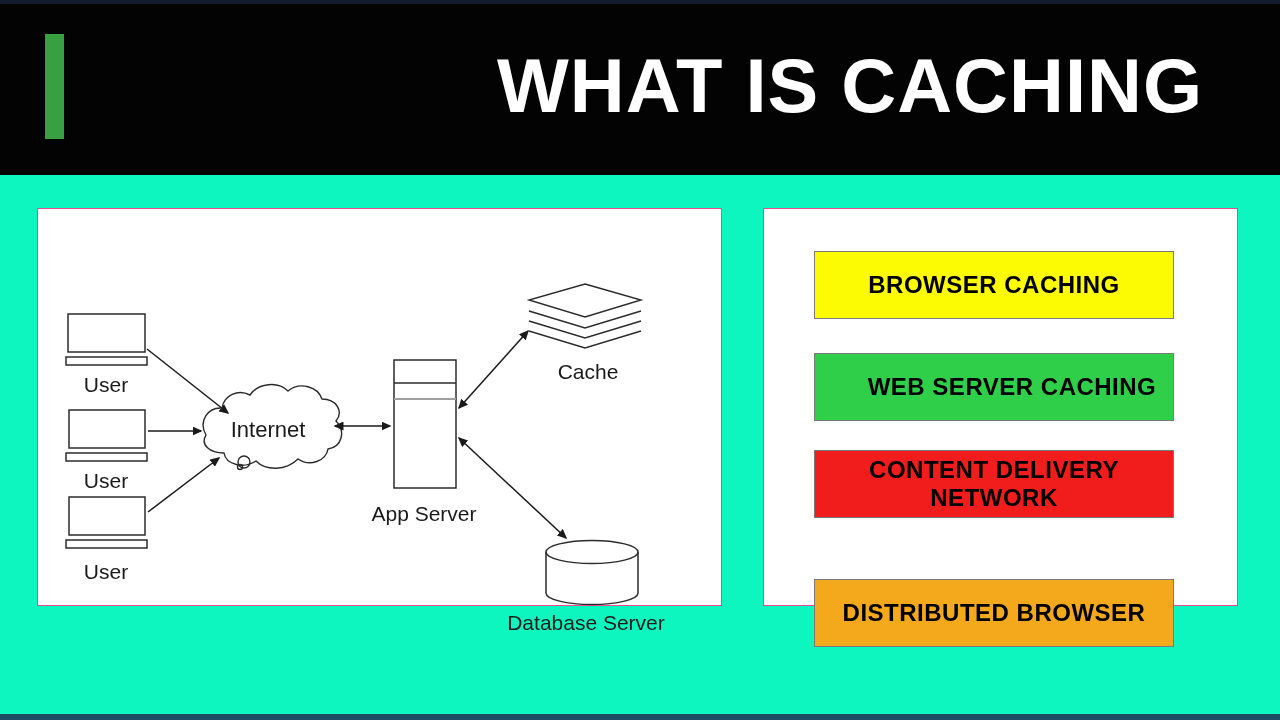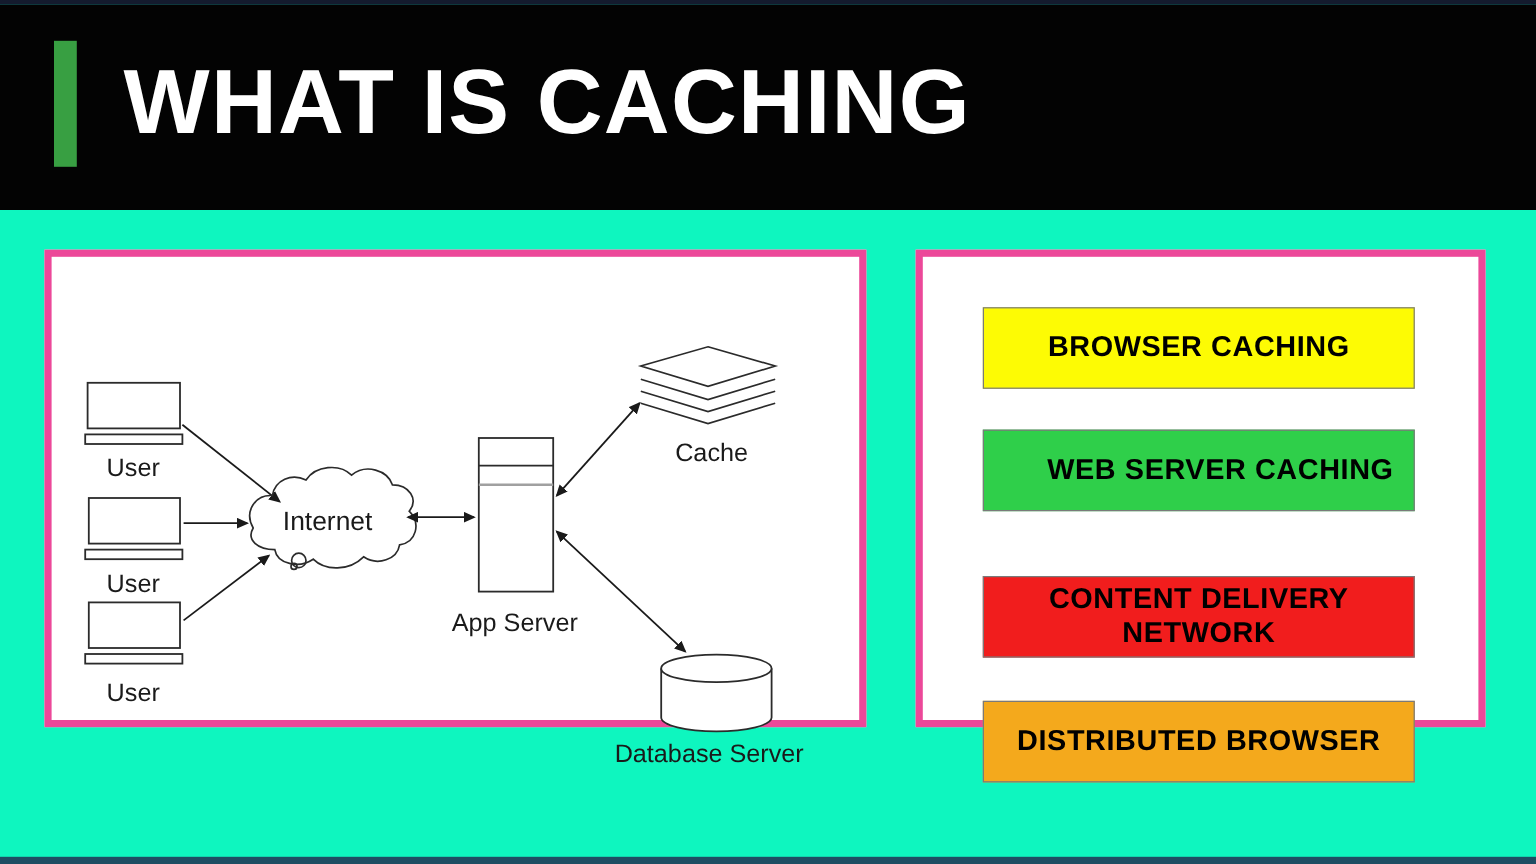--- a/index.html
+++ b/index.html
@@ -14,50 +14,50 @@
 
   .header { position: absolute; left: 0; top: 4px; width: 1280px; height: 171px;
             background: #030303; }
   .accent-bar { position: absolute; left: 45px; top: 30px; width: 19px; height: 105px;
                 background: #389F42; }
   .page-title { position: absolute; left: 103px; top: 22px; width: 1100px;
                 color: #FFFFFF; font-size: 76px; font-weight: 800;
                 letter-spacing: 1px; line-height: 120px; white-space: nowrap; }
 
   .panel { position: absolute; top: 208px; height: 398px; background: #FFFFFF;
-           border: 6px solid #ec4899; }
+           border: 1px solid #ec4899; }
   .panel.left  { left: 37px;  width: 685px; }
   .panel.right { left: 763px; width: 475px; }
 
   .diagram-svg { position: absolute; left: 0; top: 0; width: 683px; height: 476px; }
   .diagram-svg text { font-family: "Liberation Sans", sans-serif; fill: #1a1a1a; }
   .shape { fill: #ffffff; stroke: #2b2b2b; stroke-width: 1.5; }
   .thin  { fill: none; stroke: #2b2b2b; stroke-width: 1.4; }
   .arrow { fill: none; stroke: #1a1a1a; stroke-width: 1.5; }
 
   .type-box { position: absolute; left: 50px; width: 360px; height: 68px;
               border: 1px solid #7a7a7a; display: flex; align-items: center;
               justify-content: center; text-align: center; }
   .type-box span { font-size: 24px; font-weight: 700; color: #000000;
                    letter-spacing: 0.5px; line-height: 1.15; padding: 0 14px; }
   .type-box.b1 { top: 42px; }
   .type-box.b2 { top: 144px; padding-left: 36px; }
-  .type-box.b3 { top: 266px; }
+  .type-box.b3 { top: 241px; }
   .type-box.b4 { top: 370px; }
 </style>
 </head>
 <body>
 
 <div class="stage" style="background: rgb(14, 246, 191);">
 
   <div class="edge-line top" style="background: rgb(20, 27, 46);"></div>
 
   <div class="header" style="background: rgb(3, 3, 3);">
     <div class="accent-bar" style="background: rgb(56, 159, 66);"></div>
-    <h1 class="page-title" style="color: rgb(255, 255, 255);">WHAT IS CACHING</h1>
+    <h1 class="page-title" style="color: rgb(255, 255, 255); text-align: right;">WHAT IS CACHING</h1>
   </div>
 
   <section class="panel left">
     <svg class="diagram-svg" viewBox="0 0 683 476">
       <defs>
         <marker id="ah" markerWidth="10" markerHeight="9" refX="8.5" refY="4.5" orient="auto-start-reverse" markerUnits="userSpaceOnUse">
           <path d="M0,0 L10,4.5 L0,9 Z" fill="#1a1a1a"></path>
         </marker>
       </defs>
 

